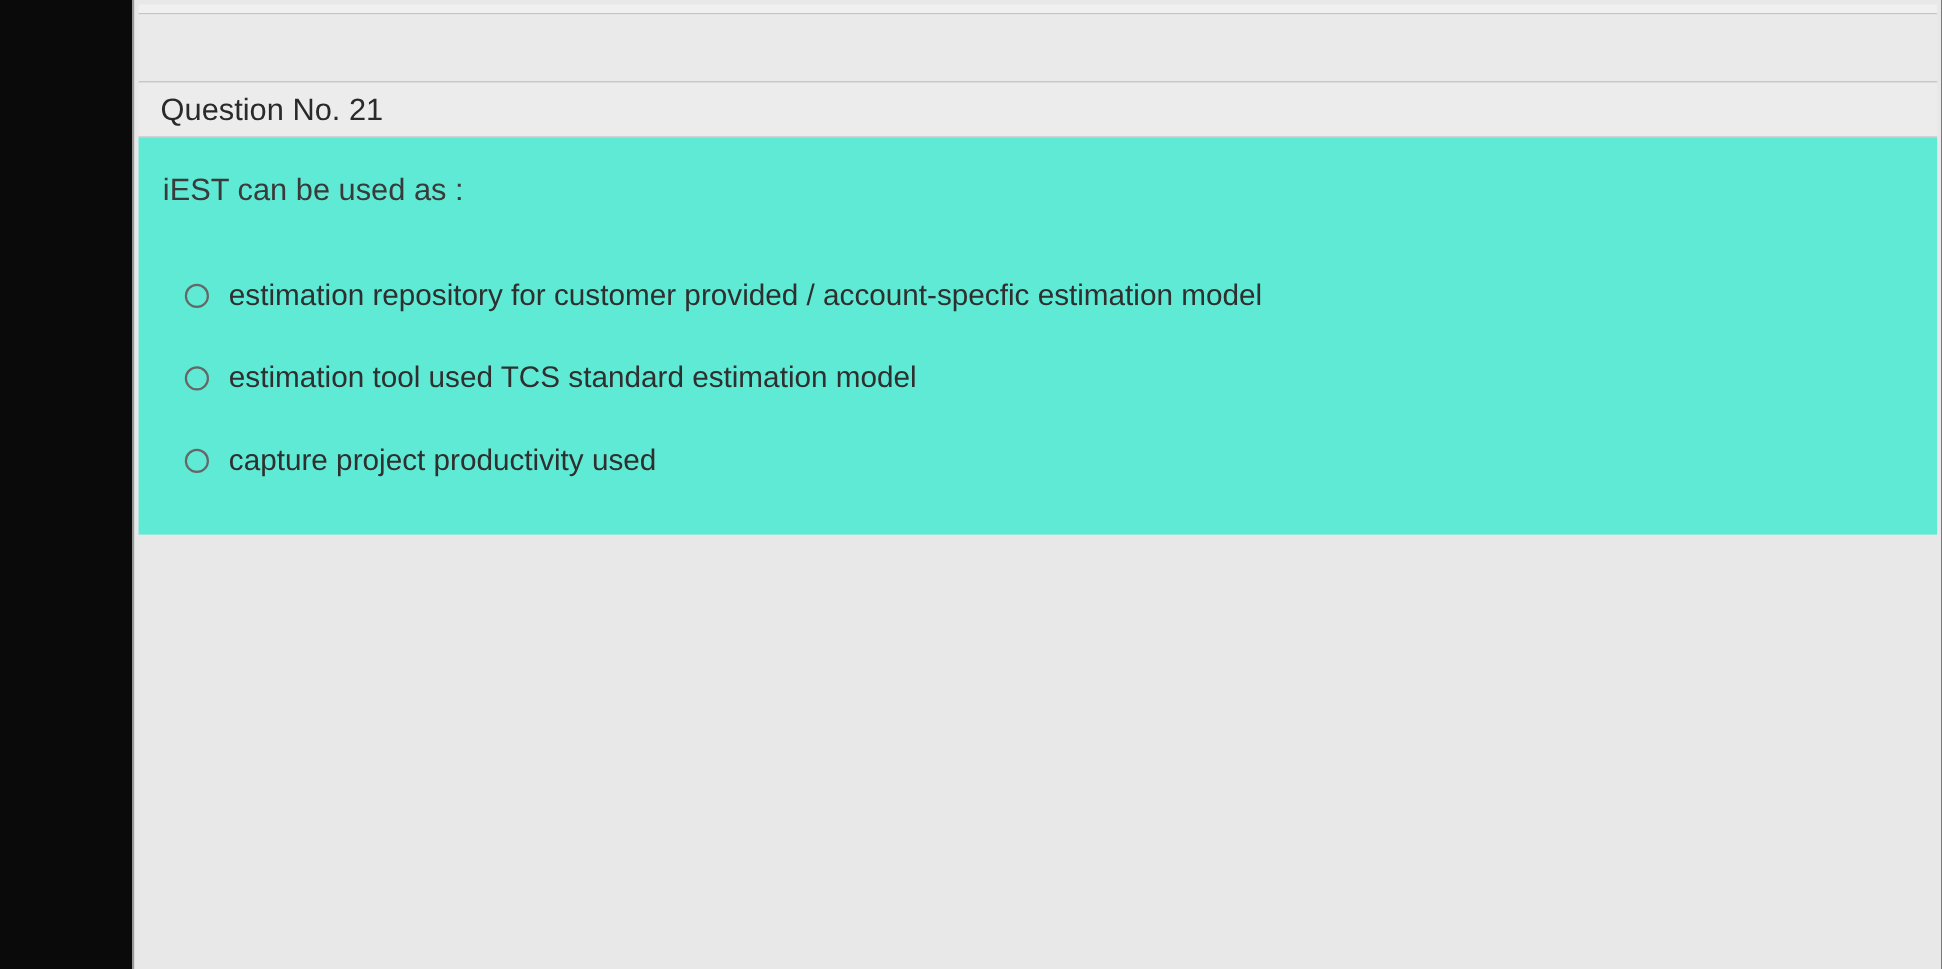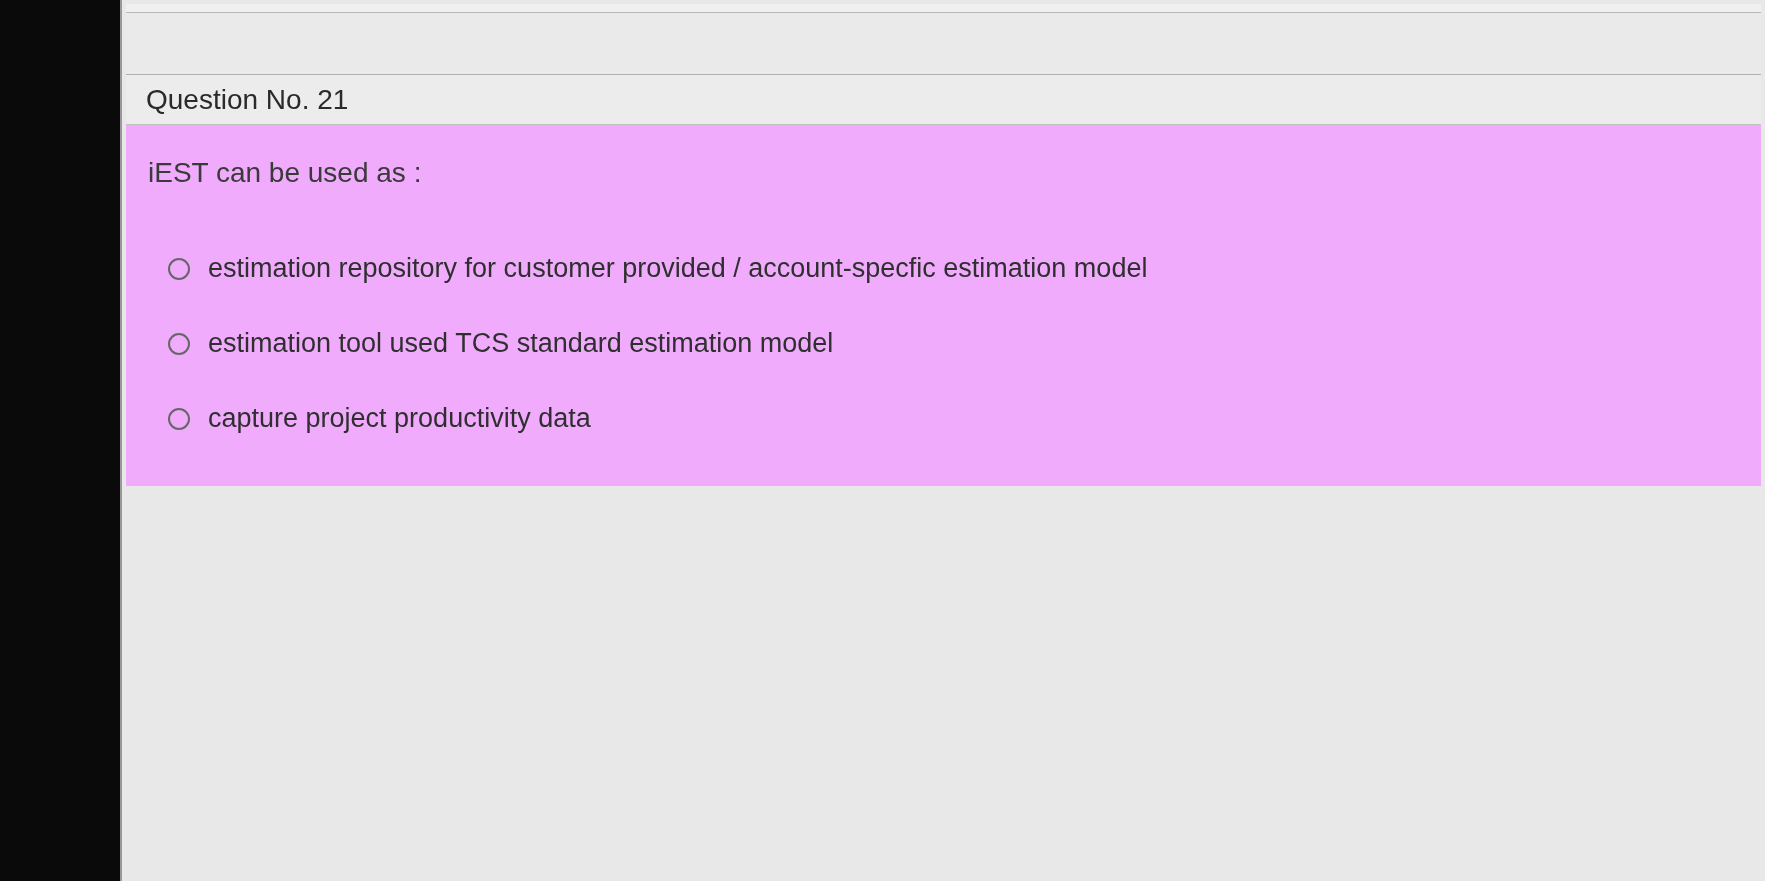--- a/index.html
+++ b/index.html
@@ -41,21 +41,21 @@
       align-items: center;
       background: #ececec;
     }
     .question-header-text {
       font-size: 28px;
       color: #2a2a2a;
       font-weight: 400;
     }
     .question-body {
       padding: 28px 18px 40px 18px;
-      background: #f0abfc;
+      background: #5eead4;
     }
     .prompt-text {
       font-size: 28px;
       color: #3a3a3a;
       font-weight: 400;
       margin-bottom: 48px;
     }
     .options {
       display: flex;
       flex-direction: column;
@@ -104,19 +104,19 @@
         <span class="option-label">estimation repository for customer provided / account-specfic estimation model</span>
       </label>
 
       <label class="option-row">
         <span class="radio-circle"></span>
         <span class="option-label">estimation tool used TCS standard estimation model</span>
       </label>
 
       <label class="option-row">
         <span class="radio-circle"></span>
-        <span class="option-label">capture project productivity data</span>
+        <span class="option-label">capture project productivity used</span>
       </label>
 
 
     </div>
   </div>
 </div>
 
 </body></html>

